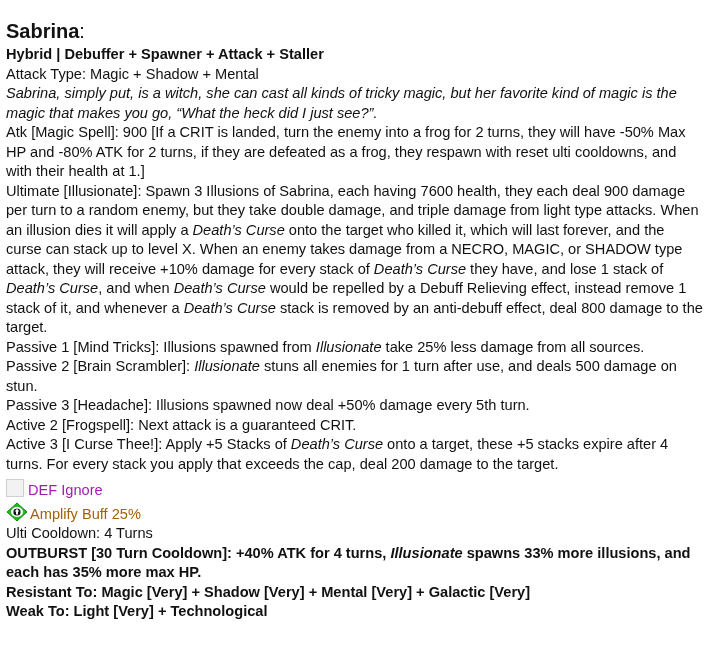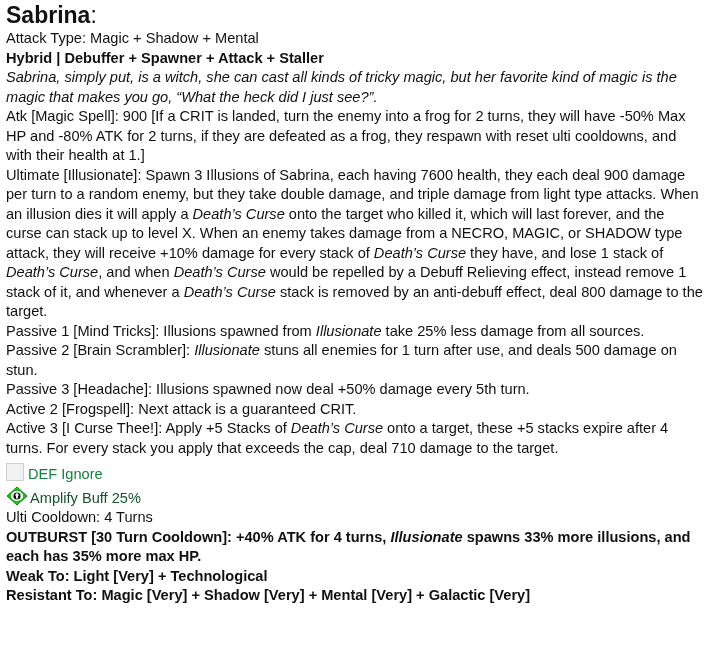--- a/index.html
+++ b/index.html
@@ -3,57 +3,57 @@
 <meta charset="utf-8">
 <style>
   html, body { margin: 0; padding: 0; background: #ffffff; }
   body {
     width: 709px; height: 661px; overflow: hidden;
     font-family: "Liberation Sans", sans-serif;
     font-size: 14.6px; line-height: 19.5px; color: #111111;
   }
   .doc { padding: 3px 6px 0 6px; width: 697px; }
   .line { margin: 0; }
-  .title { font-size: 23px; line-height: 24px; margin-bottom: 2px; }
+  .title { font-size: 20px; line-height: 24px; margin-bottom: 2px; margin-top: 16px; }
   .title b { font-weight: bold; }
   .bold { font-weight: bold; }
   .ital { font-style: italic; }
   .badge-line { display: flex; align-items: flex-end; height: 26px; }
   .badge-box { width: 18px; height: 18px; border: 1px solid #cfcfcf; background: #f2f2f2; margin-right: 4px; margin-bottom: 3px; box-sizing: border-box; }
-  .def { color: #15803d; }
-  .amp { color: #14532d; }
+  .def { color: #a21caf; }
+  .amp { color: #a16207; }
   .amp-icon { width: 22px; height: 20px; margin-right: 2px; margin-bottom: 2px; }
 </style>
 </head>
 <body>
 
 <div class="doc">
   <p class="line title"><b>Sabrina</b><span>:</span></p>
+  <p class="line bold">Hybrid | Debuffer + Spawner + Attack + Staller</p>
   <p class="line">Attack Type: Magic + Shadow + Mental</p>
-  <p class="line bold">Hybrid | Debuffer + Spawner + Attack + Staller</p>
   <p class="line ital">Sabrina, simply put, is a witch, she can cast all kinds of tricky magic, but her favorite kind of magic is the magic that makes you go, “What the heck did I just see?”.</p>
   <p class="line">Atk [Magic Spell]: 900 [If a CRIT is landed, turn the enemy into a frog for 2 turns, they will have -50% Max HP and -80% ATK for 2 turns, if they are defeated as a frog, they respawn with reset ulti cooldowns, and with their health at 1.]</p>
   <p class="line"><span>Ultimate [Illusionate]: Spawn 3 Illusions of Sabrina, each having 7600 health, they each deal 900 damage per turn to a random enemy, but they take double damage, and triple damage from light type attacks. When an illusion dies it will apply a </span><i>Death’s Curse</i><span> onto the target who killed it, which will last forever, and the curse can stack up to level X. When an enemy takes damage from a NECRO, MAGIC, or SHADOW type attack, they will receive +10% damage for every stack of </span><i>Death’s Curse</i><span> they have, and lose 1 stack of </span><i>Death’s Curse</i><span>, and when </span><i>Death’s Curse</i><span> would be repelled by a Debuff Relieving effect, instead remove 1 stack of it, and whenever a </span><i>Death’s Curse</i><span> stack is removed by an anti-debuff effect, deal 800 damage to the target.</span></p>
   <p class="line"><span>Passive 1 [Mind Tricks]: Illusions spawned from </span><i>Illusionate</i><span> take 25% less damage from all sources.</span></p>
   <p class="line"><span>Passive 2 [Brain Scrambler]: </span><i>Illusionate</i><span> stuns all enemies for 1 turn after use, and deals 500 damage on stun.</span></p>
   <p class="line">Passive 3 [Headache]: Illusions spawned now deal +50% damage every 5th turn.</p>
   <p class="line">Active 2 [Frogspell]: Next attack is a guaranteed CRIT.</p>
-  <p class="line"><span>Active 3 [I Curse Thee!]: Apply +5 Stacks of </span><i>Death’s Curse</i><span> onto a target, these +5 stacks expire after 4 turns. For every stack you apply that exceeds the cap, deal 710 damage to the target.</span></p>
+  <p class="line"><span>Active 3 [I Curse Thee!]: Apply +5 Stacks of </span><i>Death’s Curse</i><span> onto a target, these +5 stacks expire after 4 turns. For every stack you apply that exceeds the cap, deal 200 damage to the target.</span></p>
 
   <div class="badge-line">
     <span class="badge-box"></span>
     <span class="def">DEF Ignore</span>
   </div>
   <div class="badge-line" style="height:24px">
     <svg class="amp-icon" viewBox="0 0 22 20">
       <polygon points="11,1 21,10 11,19 1,10" fill="#22bb22" stroke="#118811" stroke-width="1"></polygon>
       <ellipse cx="11" cy="10" rx="6" ry="5" fill="#ffffff"></ellipse>
       <circle cx="11" cy="10" r="3.6" fill="#111111"></circle>
       <polygon points="11,6.8 13.3,9.6 12,9.6 12,12.5 10,12.5 10,9.6 8.7,9.6" fill="#ffffff"></polygon>
     </svg>
     <span class="amp">Amplify Buff 25%</span>
   </div>
 
   <p class="line">Ulti Cooldown: 4 Turns</p>
   <p class="line bold"><span>OUTBURST [30 Turn Cooldown]: +40% ATK for 4 turns, </span><i>Illusionate</i><span> spawns 33% more illusions, and each has 35% more max HP.</span></p>
+  <p class="line bold">Resistant To: Magic [Very] + Shadow [Very] + Mental [Very] + Galactic [Very]</p>
   <p class="line bold">Weak To: Light [Very] + Technological</p>
-  <p class="line bold">Resistant To: Magic [Very] + Shadow [Very] + Mental [Very] + Galactic [Very]</p>
 </div>
 
 </body></html>

